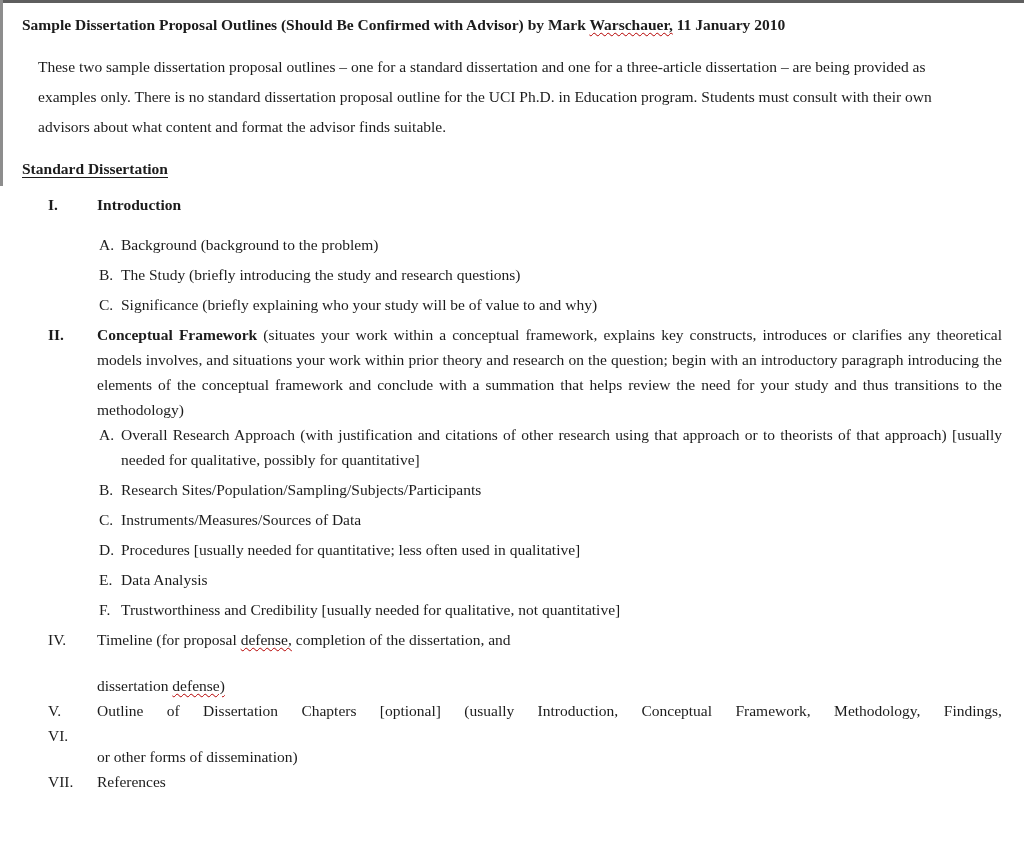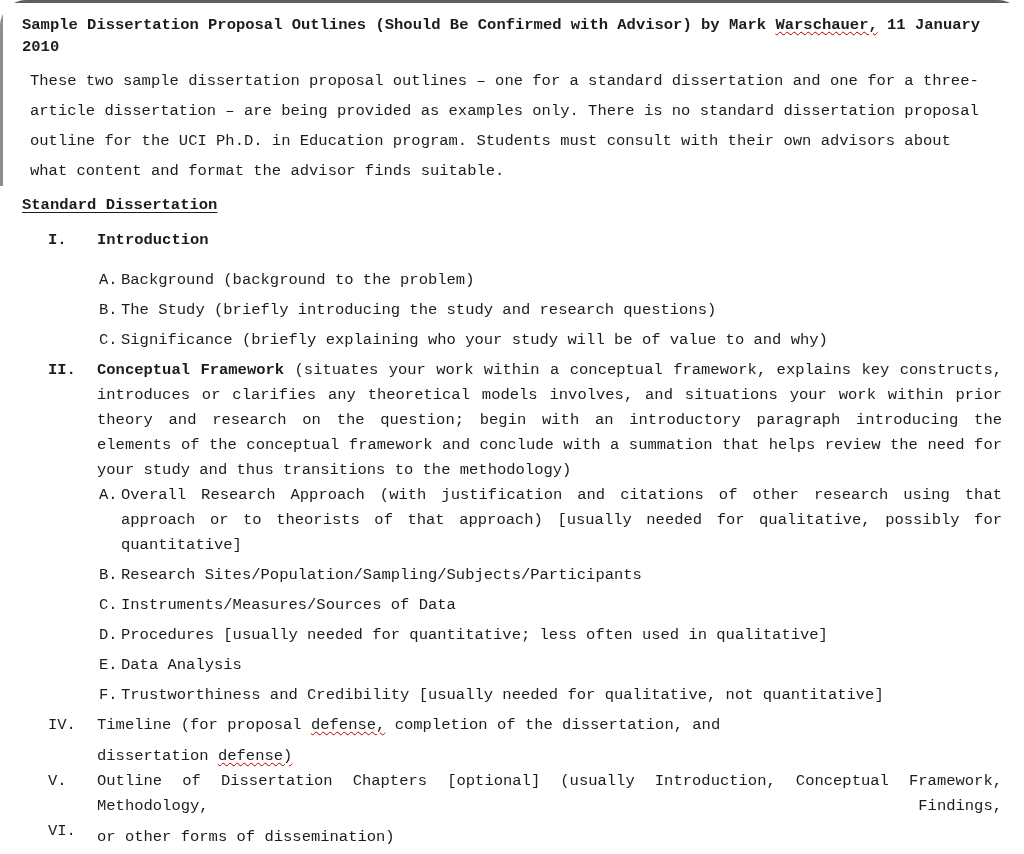--- a/index.html
+++ b/index.html
@@ -4,46 +4,45 @@
 <style>
   html, body { margin: 0; padding: 0; background: #ffffff; }
 
   .doc-page {
     position: relative;
     width: 1024px;
     height: 854px;
     box-sizing: border-box;
     background: #ffffff;
     color: var(--text-color, #1c1c1c);
-    font-family: Liberation Mono, monospace;
+    font-family: Liberation Serif, serif;
     font-size: 15.5px;
     padding: 10px 22px 0 22px;
     overflow: hidden;
-    border-radius: 26px;
   }
 
   .edge-top {
     position: absolute; top: 0; left: 0;
     width: 1024px; height: 3px;
     background: var(--edge-color, #5e5e5e);
   }
   .edge-left {
     position: absolute; top: 0; left: 0;
     width: 3px; height: 186px;
     background: #8d8d8d;
   }
 
   .title {
     font-weight: 700;
     line-height: 22px;
     margin: 4px 0 8px 0;
   }
 
   .intro {
-    margin: 8px;
+    margin: 16px;
     line-height: 30px;
   }
 
   .heading {
     margin: 0 0 12px 0;
     font-weight: 700;
     line-height: 22px;
   }
   .hu { text-decoration: underline; text-underline-offset: 3px; }
 
@@ -58,21 +57,21 @@
   .mb7  { margin-bottom: 7px; }
 
   .sub-list { margin-left: 51px; }
   .s-row { display: flex; line-height: 25px; margin-bottom: 5px; }
   .s-letter { flex: 0 0 22px; }
   .s-text { flex: 1; min-width: 0; }
 
   .just  { text-align: justify; }
   .jfull { text-align: justify; text-align-last: justify; }
 
-  .l2 { margin-top: 6px; }
+  .l2 { margin-top: 21px; }
 
   .sq {
     text-decoration-line: underline;
     text-decoration-style: wavy;
     text-decoration-color: var(--squiggle-color, #b40000);
     text-decoration-thickness: 1px;
     text-underline-offset: 2px;
   }
 </style>
 </head>

